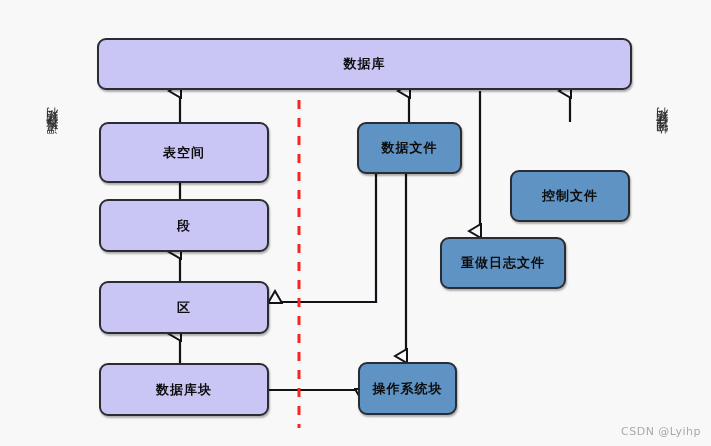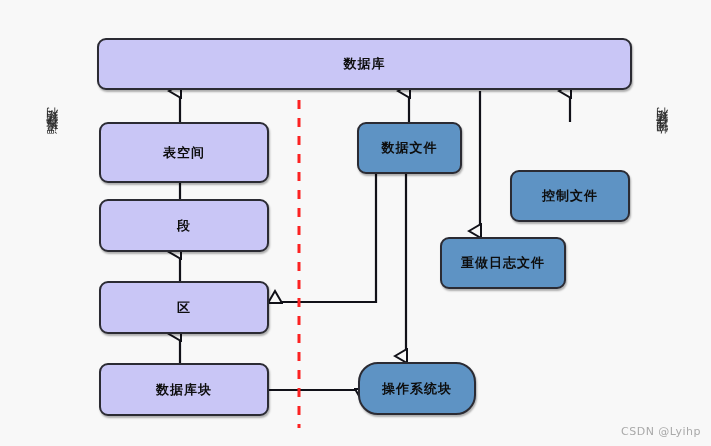--- a/index.html
+++ b/index.html
@@ -139,21 +139,21 @@
   </div>
 
   <div class="node physical" style="left:510px; top:122px; width:120px; height:52px;margin-top:48px;">
     <span>控制文件</span>
   </div>
 
   <div class="node physical" style="left:428px; top:237px; width:126px; height:52px;margin-left:12px;">
     <span>重做日志文件</span>
   </div>
 
-  <div class="node physical" style="left:358px; top:362px; width:118px; height:53px;border-radius:20px;">
+  <div class="node physical" style="left:358px; top:362px; width:99px; height:53px;">
     <span>操作系统块</span>
   </div>
 
   <div class="side-label" style="left:44px; top:126px;">
     <span>逻辑存储结构</span>
   </div>
 
   <div class="side-label" style="left:654px; top:126px;">
     <span>物理存储结构</span>
   </div>

